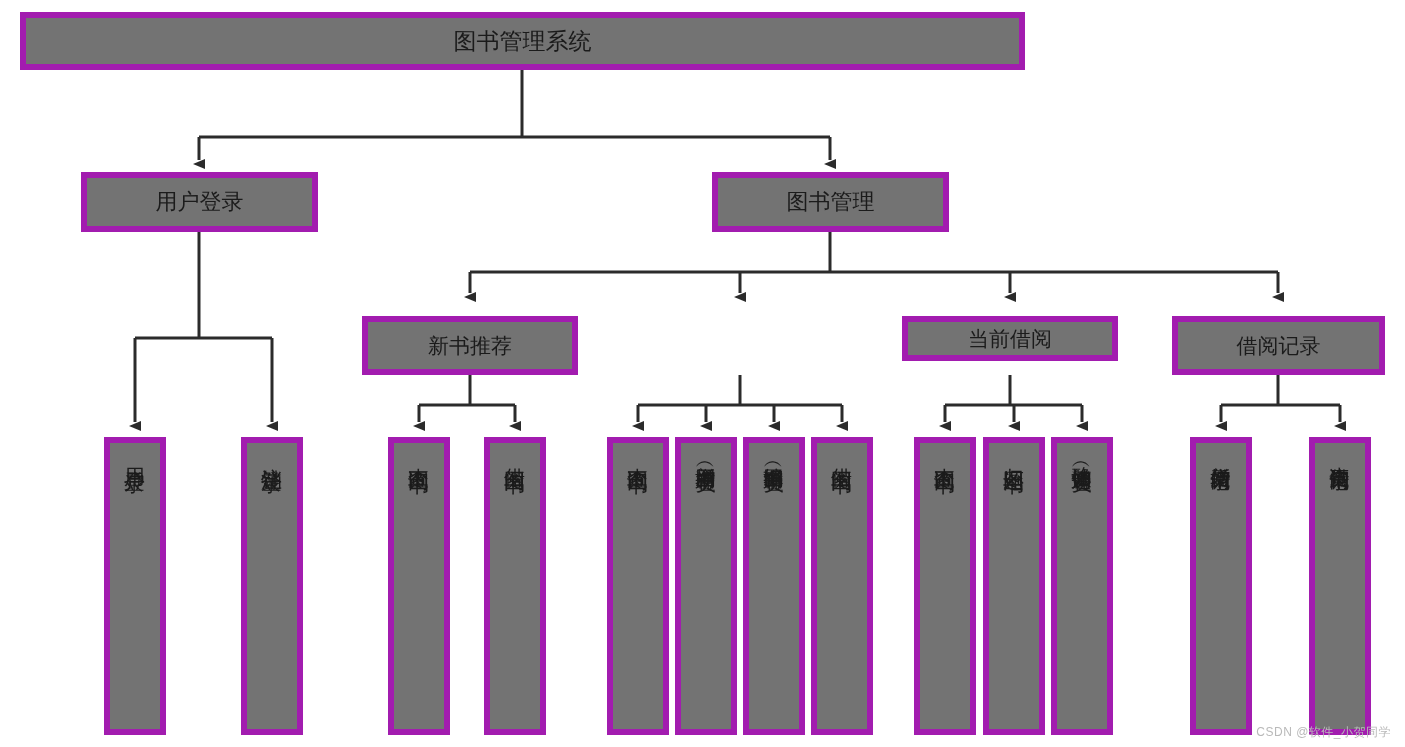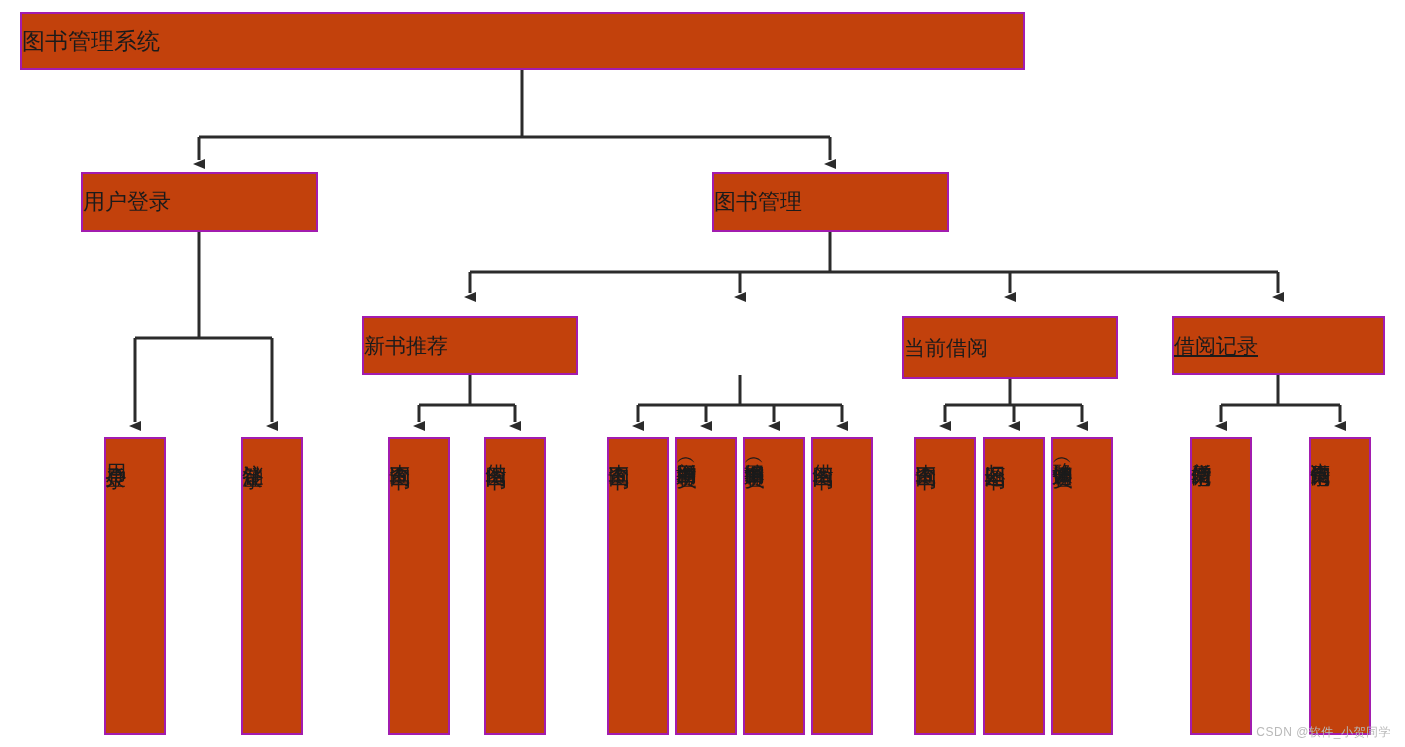--- a/index.html
+++ b/index.html
@@ -20,25 +20,25 @@
   #connectors {
     position: absolute;
     left: 0;
     top: 0;
     width: 1405px;
     height: 747px;
   }
   .node {
     position: absolute;
     box-sizing: border-box;
-    background: #c2410c;
-    border: 2px solid #a21caf;
+    background: #737373;
+    border: 6px solid #a21caf;
     display: flex;
     align-items: center;
-    justify-content: flex-start;
+    justify-content: center;
     color: #1b1b1b;
     z-index: 2;
   }
   .node-label {
     display: block;
     text-align: center;
     line-height: 1.22;
     white-space: nowrap;
   }
   .node.root .node-label { font-size: 23px; }
@@ -132,24 +132,24 @@
   <div class="node level1" style="left:81px; top:172px; width:237px; height:60px;">
     <span class="node-label">用户登录</span>
   </div>
   <div class="node level2" style="left:362px; top:316px; width:216px; height:59px;">
     <span class="node-label">新书推荐</span>
   </div>
 
   <div class="node level1" style="left:712px; top:172px; width:237px; height:60px;">
     <span class="node-label">图书管理</span>
   </div>
-  <div class="node level2" style="left:902px; top:316px; width:216px; height:63px;">
+  <div class="node level2" style="left:902px; top:316px; width:216px; height:45px;">
     <span class="node-label">当前借阅</span>
   </div>
-  <div class="node level2" style="left:1172px; top:316px; width:213px; height:59px;text-decoration:underline;">
+  <div class="node level2" style="left:1172px; top:316px; width:213px; height:59px;">
     <span class="node-label">借阅记录</span>
   </div>
 
   <div class="node leaf" style="left:104px; top:437px; width:62px; height:298px;">
     <span class="node-label">用户登录</span>
   </div>
   <div class="node leaf" style="left:241px; top:437px; width:62px; height:298px;">
     <span class="node-label">注销登录</span>
   </div>
 

